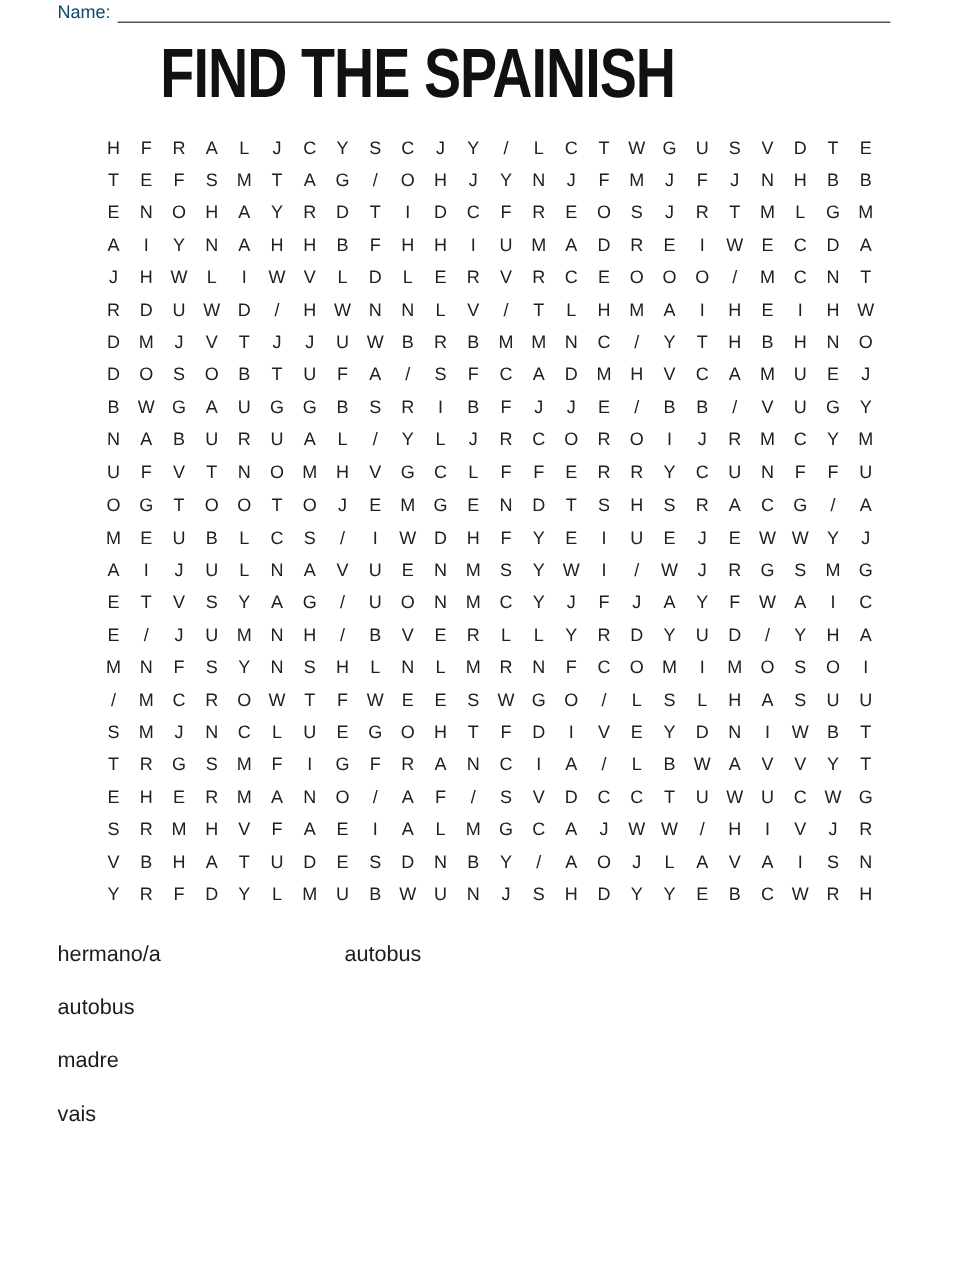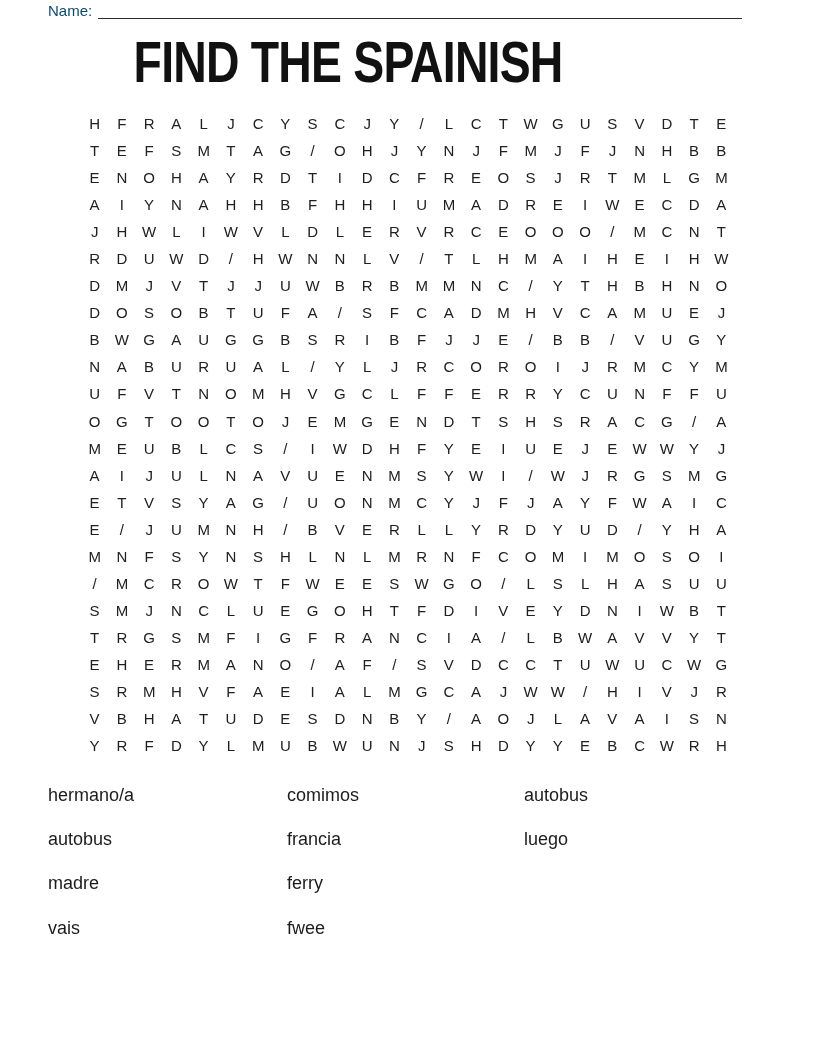--- a/index.html
+++ b/index.html
@@ -683,22 +683,15 @@
   </div>
 
 <div class="words">
     <div class="word-col">
       <div class="word-item">hermano/a</div>
       <div class="word-item">autobus</div>
       <div class="word-item">madre</div>
       <div class="word-item">vais</div>
     </div>
     <div class="word-col">
-      <div class="word-item">comimos</div>
-      <div class="word-item">francia</div>
-      <div class="word-item">ferry</div>
-      <div class="word-item">fwee</div>
-    </div>
-    <div class="word-col">
       <div class="word-item">autobus</div>
-      <div class="word-item">luego</div>
     </div>
   </div>
 
 </body></html>

